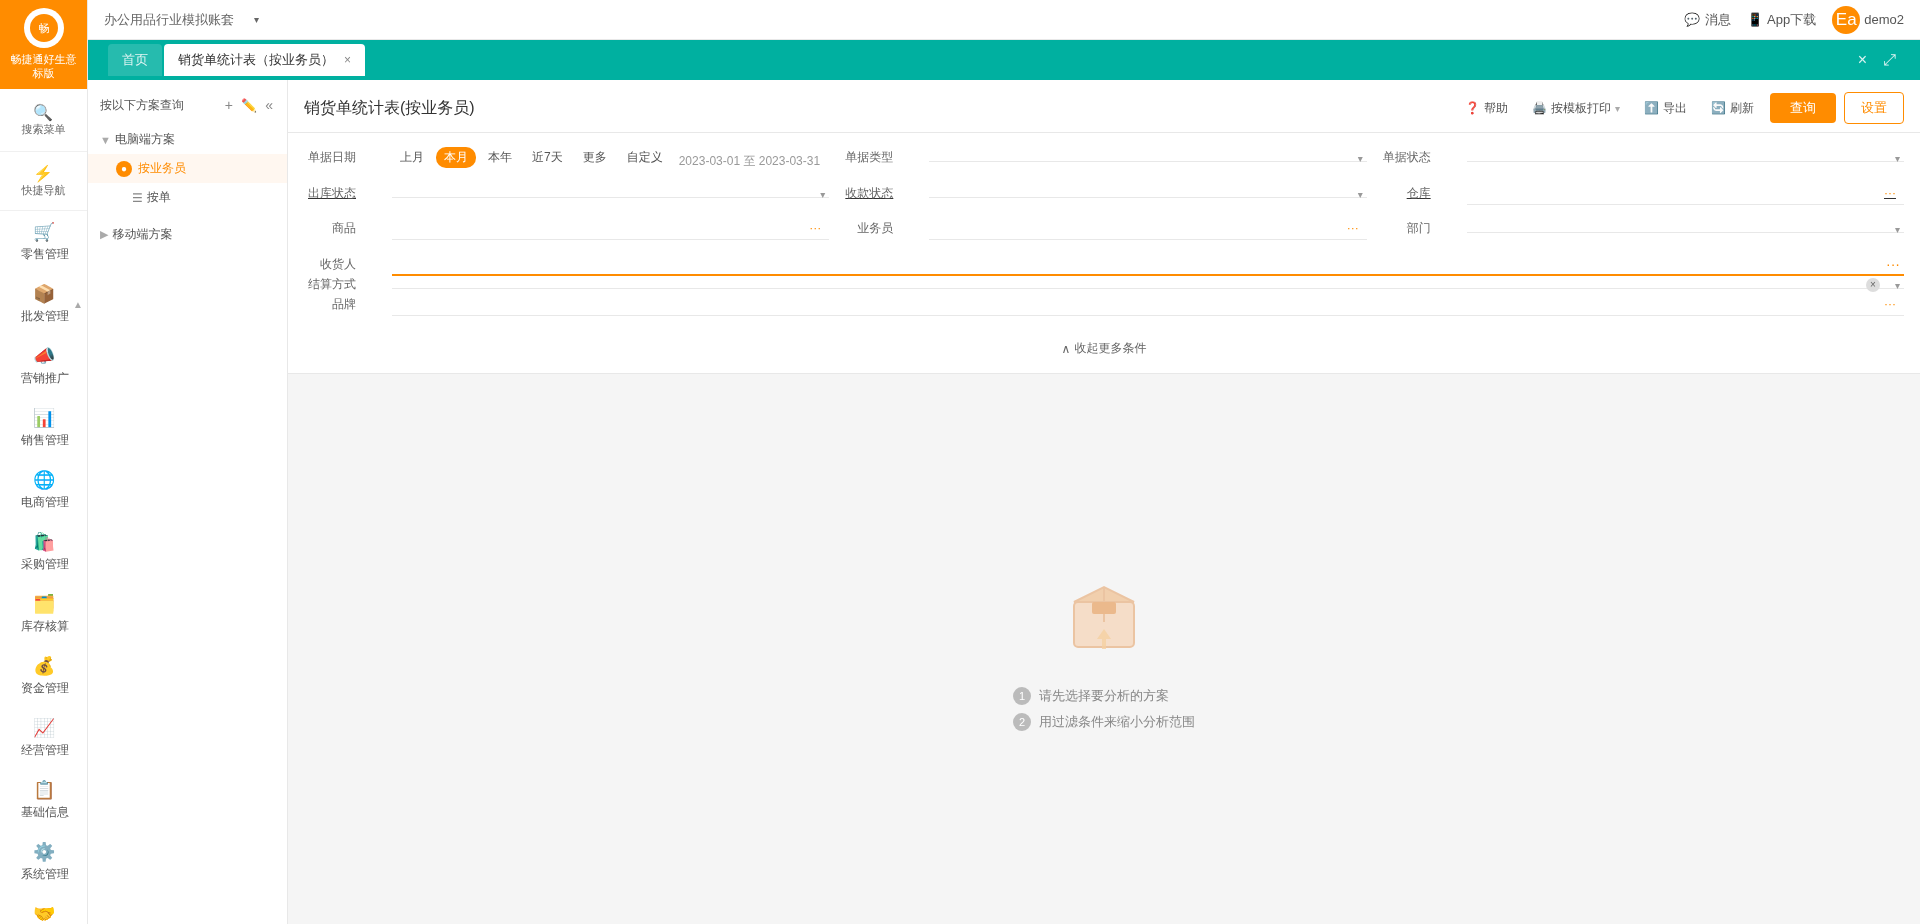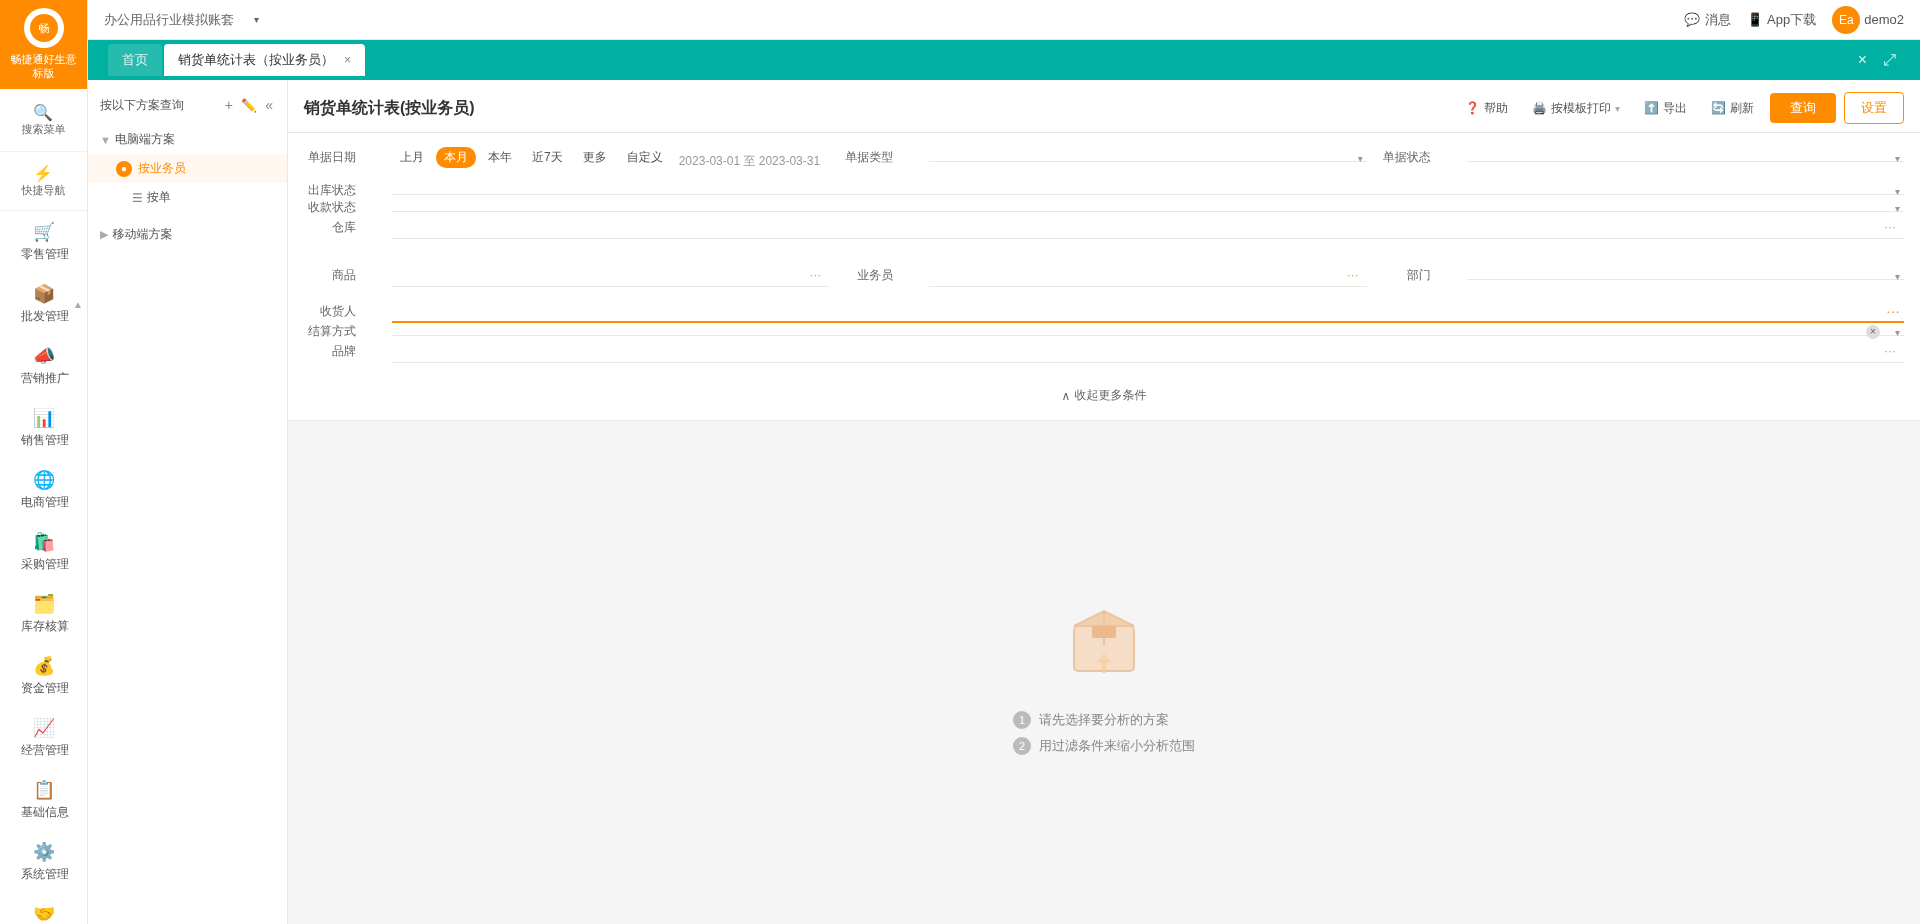--- a/index.html
+++ b/index.html
@@ -53,21 +53,21 @@
     .scheme-item.active { color: #ff8c00; background: #fff7f0; }
     .scheme-item .dot { width: 16px; height: 16px; border-radius: 50%; background: #ff8c00; display: flex; align-items: center; justify-content: center; color: #fff; font-size: 10px; flex-shrink: 0; }
     .sub-item { padding: 6px 12px 6px 44px; cursor: pointer; font-size: 12px; color: #555; display: flex; align-items: center; gap: 4px; }
     .sub-item-icon { color: #888; font-size: 12px; }
 
     
     .right-content { flex: 1; display: flex; flex-direction: column; overflow: hidden; }
 
     
     .page-title-bar { background: #fff; padding: 12px 16px 8px; border-bottom: 1px solid #e8e8e8; display: flex; align-items: center; justify-content: space-between; flex-shrink: 0; }
-    .page-title { font-size: 16px; font-weight: bold; color: #333; }
+    .page-title { font-size: 16px; font-weight: normal; color: #333; }
     .page-title-actions { display: flex; gap: 8px; align-items: center; }
     .page-action-btn { display: flex; align-items: center; gap: 4px; background: none; border: none; cursor: pointer; color: #555; font-size: 12px; padding: 4px 8px; }
 
     
     .filter-area { background: #fff; padding: 12px 16px; border-bottom: 1px solid #e8e8e8; flex-shrink: 0; }
     .filter-item { display: flex; align-items: center; flex: 1; min-width: 0; gap: 28px; }
     .filter-label { font-size: 12px; color: #666; white-space: nowrap; margin-right: 8px; min-width: 52px; text-align: right; flex-shrink: 0; }
     .filter-input { width: 100%; border: none; border-bottom: 1px solid #e8e8e8; padding: 4px 24px 4px 4px; font-size: 12px; color: #333; outline: none; background: transparent; }
     .filter-dropdown { position: relative; width: 100%; }
     .filter-dropdown-btn { width: 100%; border: none; border-bottom: 1px solid #e8e8e8; padding: 4px 24px 4px 4px; font-size: 12px; color: #333; background: transparent; cursor: pointer; text-align: left; display: flex; align-items: center; justify-content: space-between; }
@@ -186,21 +186,21 @@
       <div class="item">
         <span>💬</span>
         <span>消息</span>
       </div>
       <div class="item">
         <span>📱</span>
         <span>App下载</span>
       </div>
       <div class="item">
         <div class="avatar">
-          <span style="font-size:12px;">Ea</span>
+          <span style="font-size:17px;">Ea</span>
         </div>
         <span>demo2</span>
       </div>
     </div>
   </div>
 
   <div class="tab-bar">
     <div class="tab">
       <span>首页</span>
     </div>
@@ -309,21 +309,21 @@
             <span class="filter-label">单据状态</span>
             <div class="filter-dropdown">
               <button class="filter-dropdown-btn">
                 <span></span>
               </button>
               <span class="filter-dropdown-arrow">▾</span>
             </div>
           </div>
         </div>
 
-        <div style="display:grid;grid-template-columns:1fr;gap:0 12px;margin-bottom:25px;">
+        <div style="display:grid;grid-template-columns:1fr 1fr 1fr;gap:0 12px;margin-bottom:12px;text-decoration:underline;">
 
           <div class="filter-item">
             <span class="filter-label">出库状态</span>
             <div class="filter-dropdown">
               <button class="filter-dropdown-btn">
                 <span></span>
               </button>
               <span class="filter-dropdown-arrow">▾</span>
             </div>
           </div>

